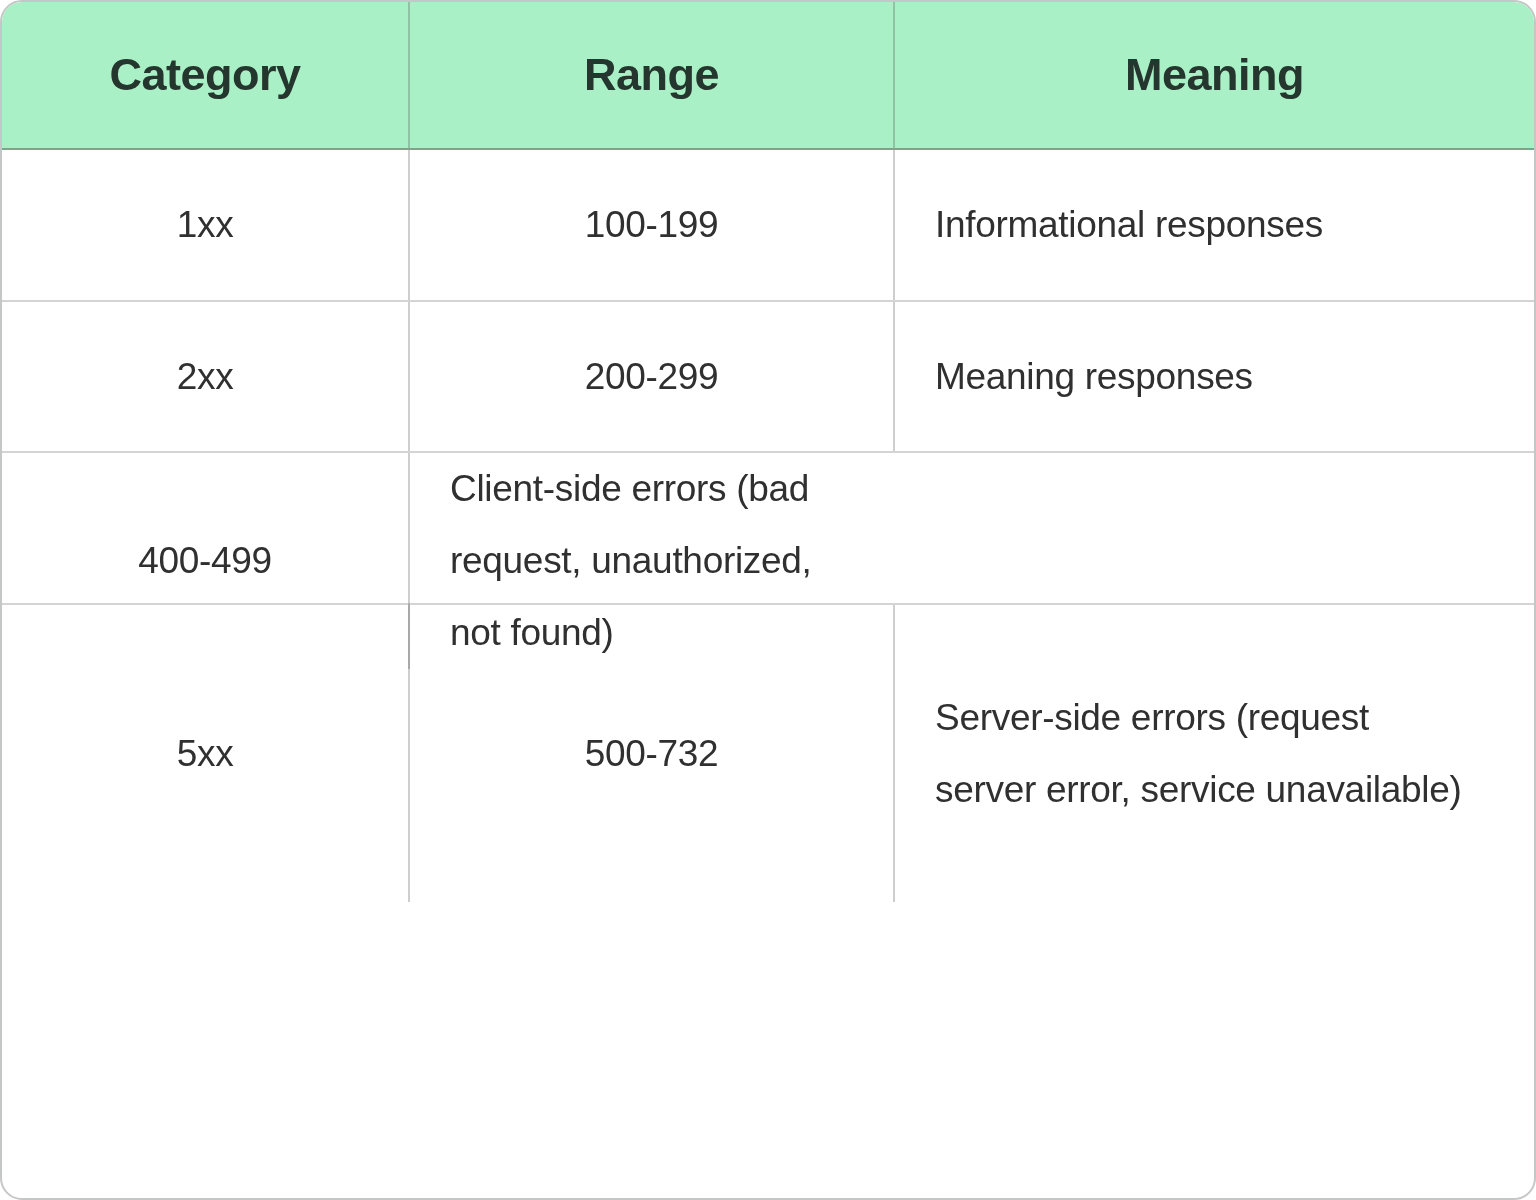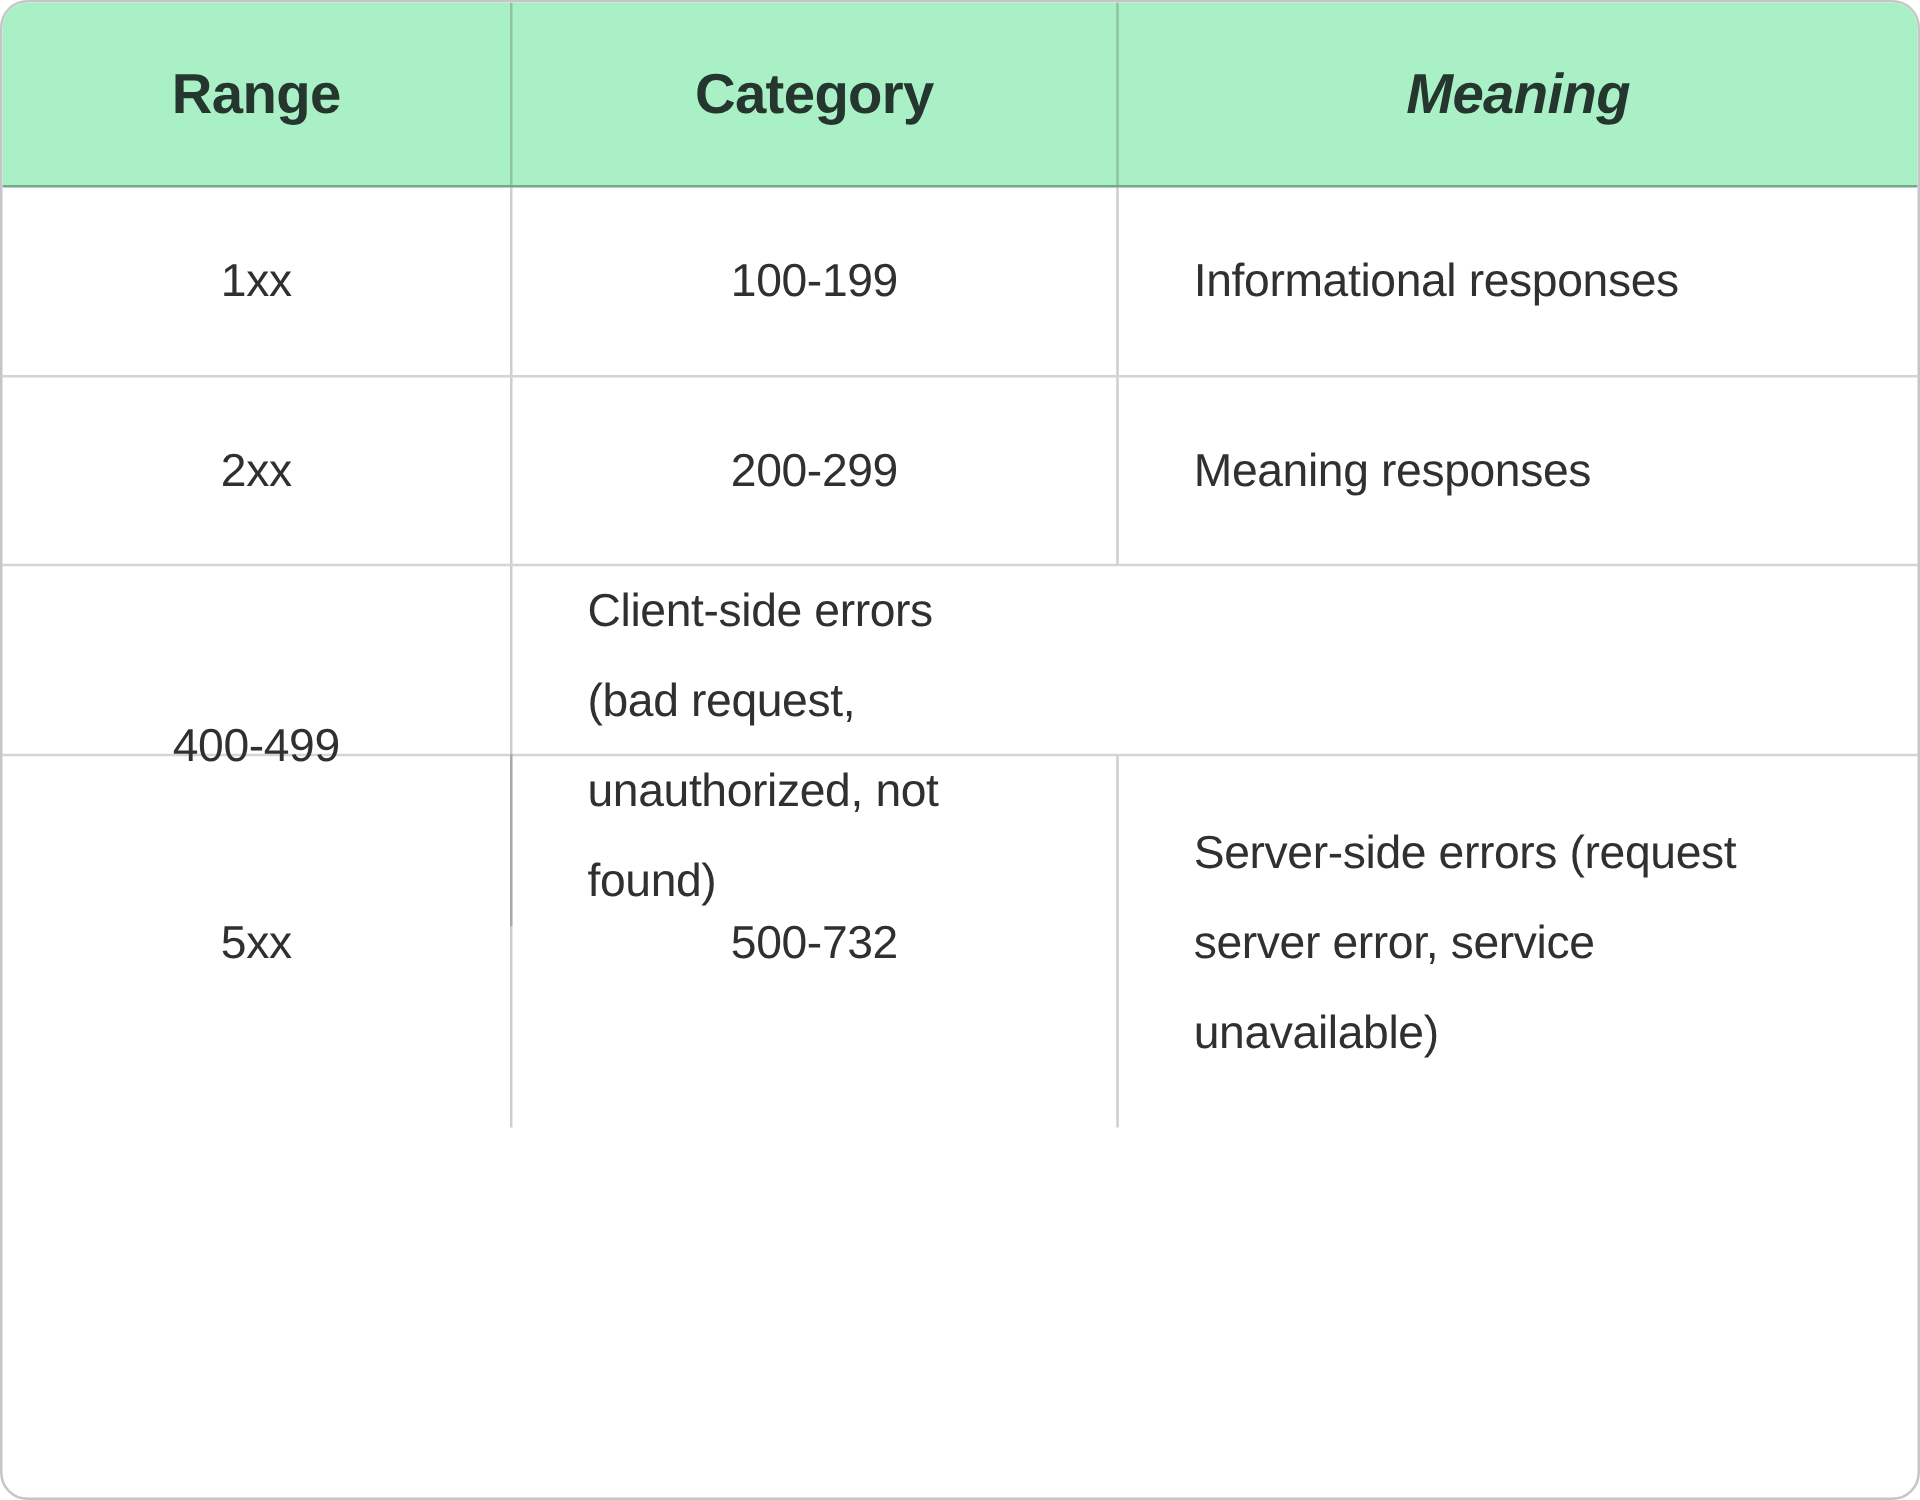--- a/index.html
+++ b/index.html
@@ -49,44 +49,43 @@
     border-right: 2px solid rgba(60, 60, 60, 0.25);
   }
   .row.header .cell {
     font-size: 45px;
     font-weight: 700;
     color: #24362d;
     letter-spacing: -0.5px;
   }
   .cell.meaning {
     justify-content: flex-start;
-    padding-left: 60px;
+    padding-left: 40px;
     padding-right: 70px;
   }
   .row.header .cell.meaning {
     justify-content: center;
     padding: 0;
-    font-style: italic;
   }
   .cell.meaning .txt {
     max-width: 565px;
     line-height: 72px;
   }
 </style>
 </head>
 <body>
 
 <div class="table">
 
   <div class="row header">
     <div class="cell">
-      <span>Range</span>
+      <span>Category</span>
     </div>
     <div class="cell">
-      <span>Category</span>
+      <span>Range</span>
     </div>
     <div class="cell meaning">
       <span>Meaning</span>
     </div>
   </div>
 
   <div class="row">
     <div class="cell">
       <span>1xx</span>
     </div>

